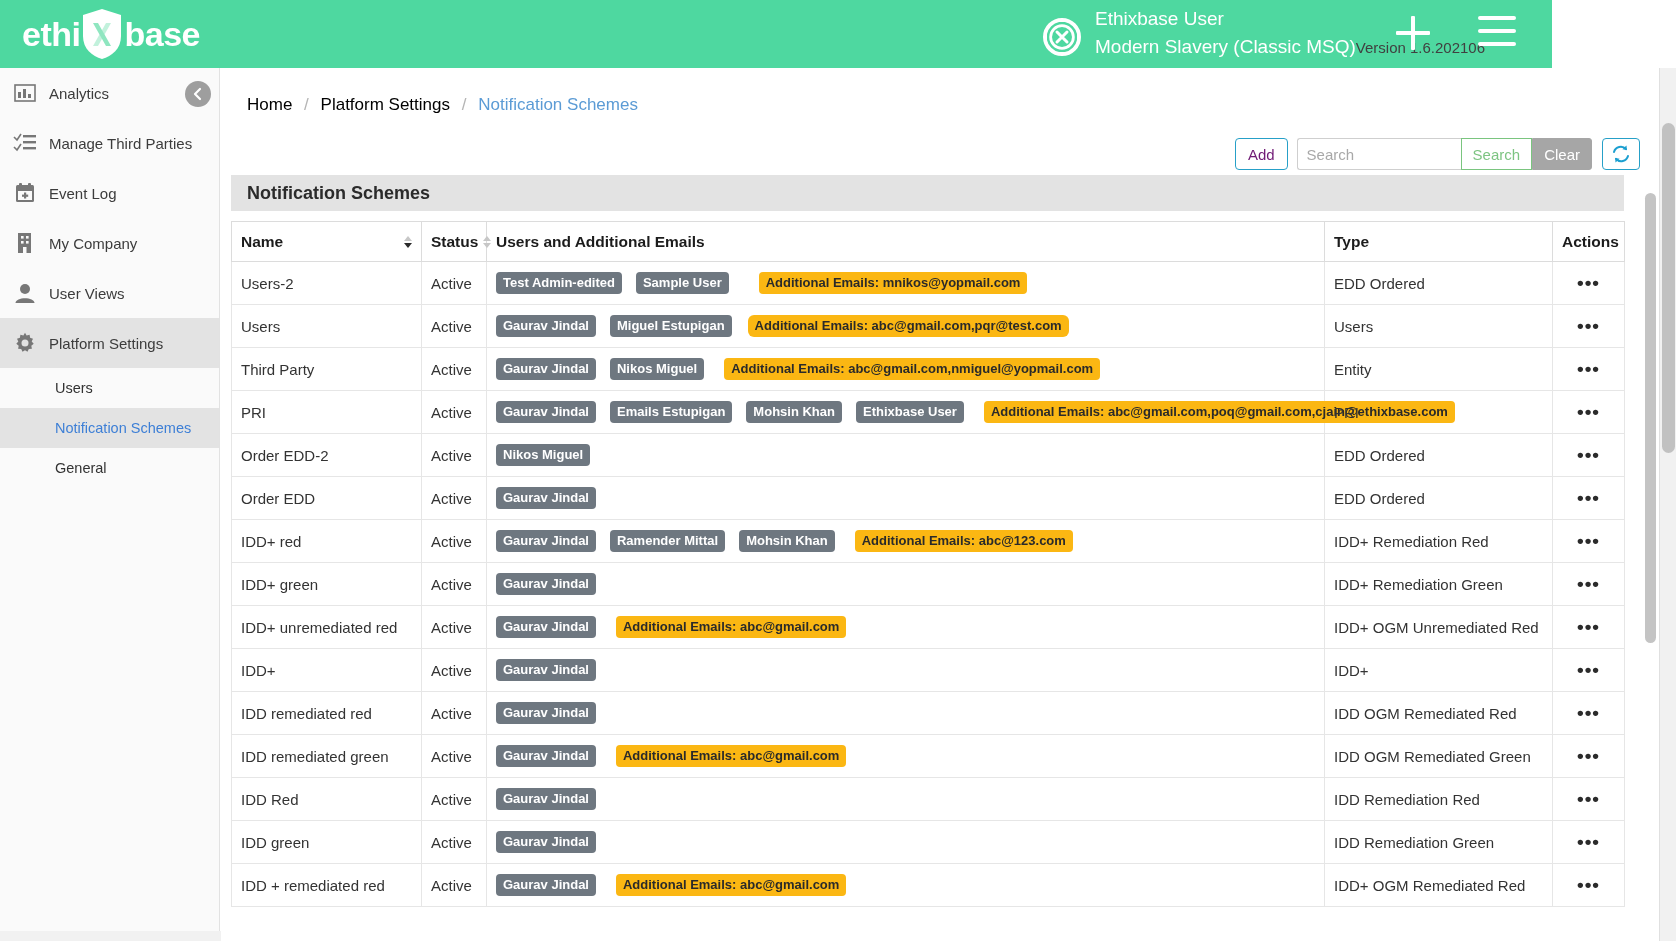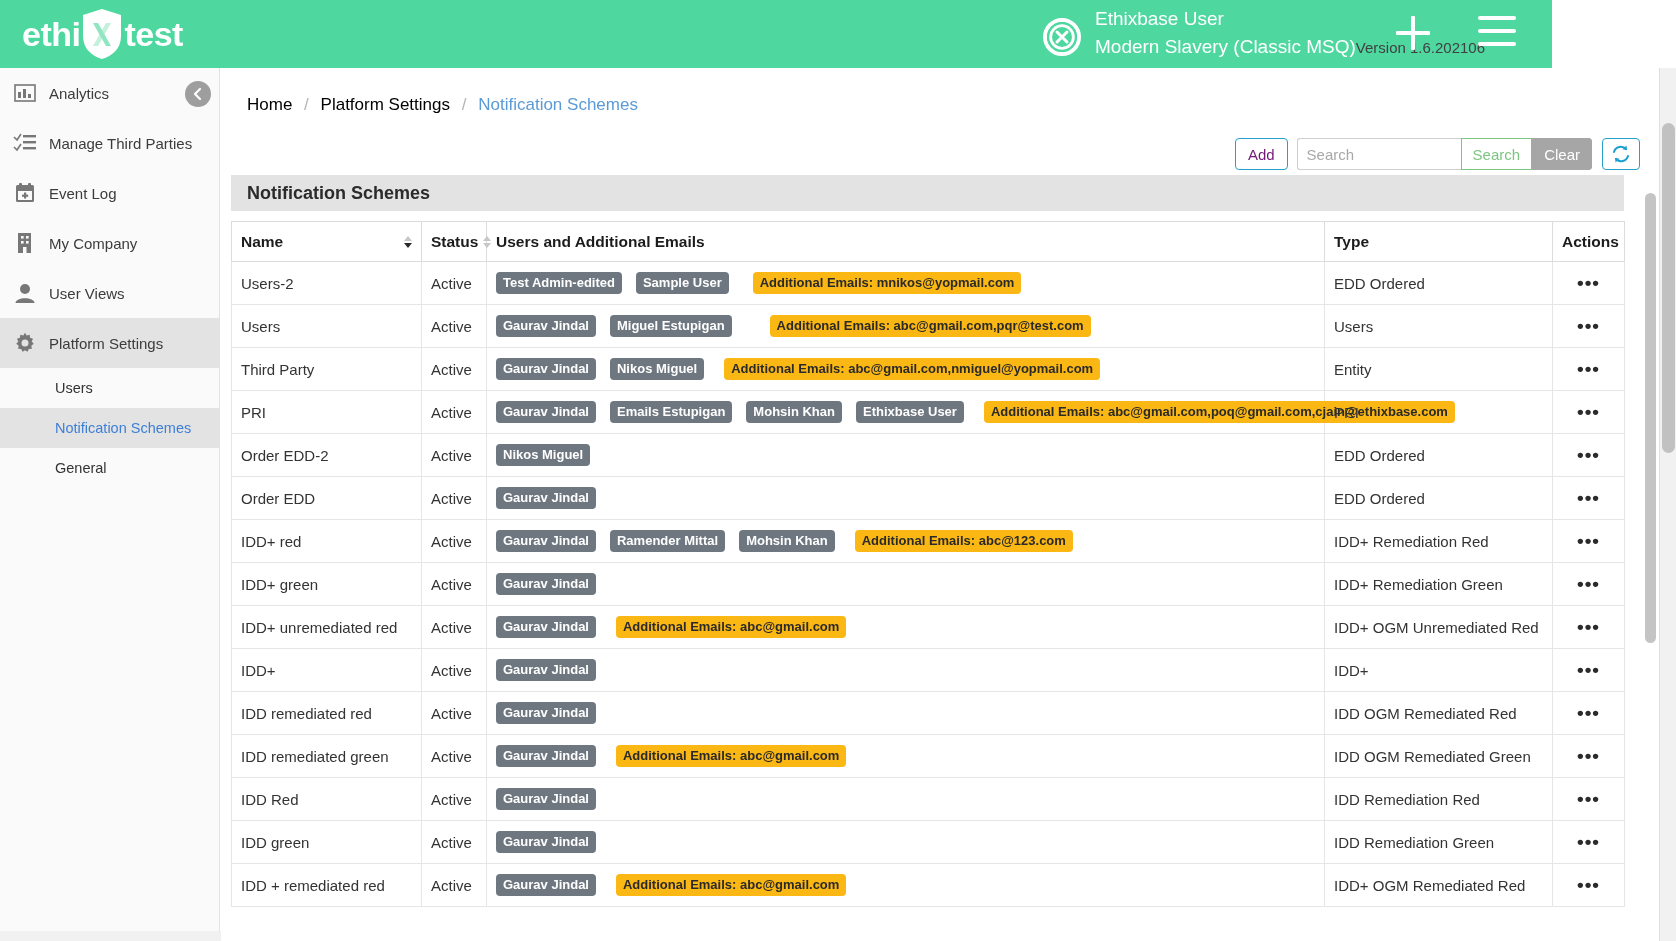--- a/index.html
+++ b/index.html
@@ -271,21 +271,21 @@
   <div class="logo-wrap">
     <span class="logo-text">ethi</span>
     <span class="logo-shield">
       <svg width="42" height="52" viewBox="0 0 42 52">
         <path d="M21 1 L40 7 L40 28 C40 41 31 48 21 51 C11 48 2 41 2 28 L2 7 Z" fill="#ffffff"></path>
         <path d="M12 15 L17 15 L30 38 L25 38 Z" fill="#8fe6c0"></path>
         <path d="M30 15 L25 15 L12 38 L17 38 Z" fill="#ffffff" opacity="0"></path>
         <path d="M30 15 L25 15 L12 38 L17 38 Z" fill="#8fe6c0" opacity="0.55"></path>
       </svg>
     </span>
-    <span class="logo-text">test</span>
+    <span class="logo-text">base</span>
   </div>
 
   <div class="hdr-center">
     <span class="hdr-avatar">
       <svg width="30" height="30" viewBox="0 0 30 30">
         <circle cx="15" cy="15" r="14" fill="none" stroke="#4ED8A0" stroke-width="2.5"></circle>
         <circle cx="15" cy="15" r="10" fill="#4ED8A0"></circle>
         <path d="M10 10 L20 20 M20 10 L10 20" stroke="#ffffff" stroke-width="3" stroke-linecap="round"></path>
       </svg>
     </span>
@@ -474,34 +474,34 @@
         </tr>
       </thead>
       <tbody>
           <tr>
             <td>Users-2</td>
             <td>Active</td>
             <td>
               <div class="chips">
                 <span class="chip-user">Test Admin-edited</span>
                 <span class="chip-user">Sample User</span>
-                <span class="chip-email" style="margin-left: 10px;">Additional Emails: mnikos@yopmail.com</span>
+                <span class="chip-email" style="margin-left: 16px;">Additional Emails: mnikos@yopmail.com</span>
               </div>
             </td>
             <td>EDD Ordered</td>
             <td class="actions-cell"><span class="dots">•••</span></td>
           </tr>
           <tr>
             <td>Users</td>
             <td>Active</td>
             <td>
               <div class="chips">
                 <span class="chip-user">Gaurav Jindal</span>
                 <span class="chip-user">Miguel Estupigan</span>
-                <span class="chip-email" style="margin-left: 24px;">Additional Emails: abc@gmail.com,pqr@test.com</span>
+                <span class="chip-email" style="margin-left: 2px; border-radius: 6px;">Additional Emails: abc@gmail.com,pqr@test.com</span>
               </div>
             </td>
             <td>Users</td>
             <td class="actions-cell"><span class="dots">•••</span></td>
           </tr>
           <tr>
             <td>Third Party</td>
             <td>Active</td>
             <td>
               <div class="chips">

